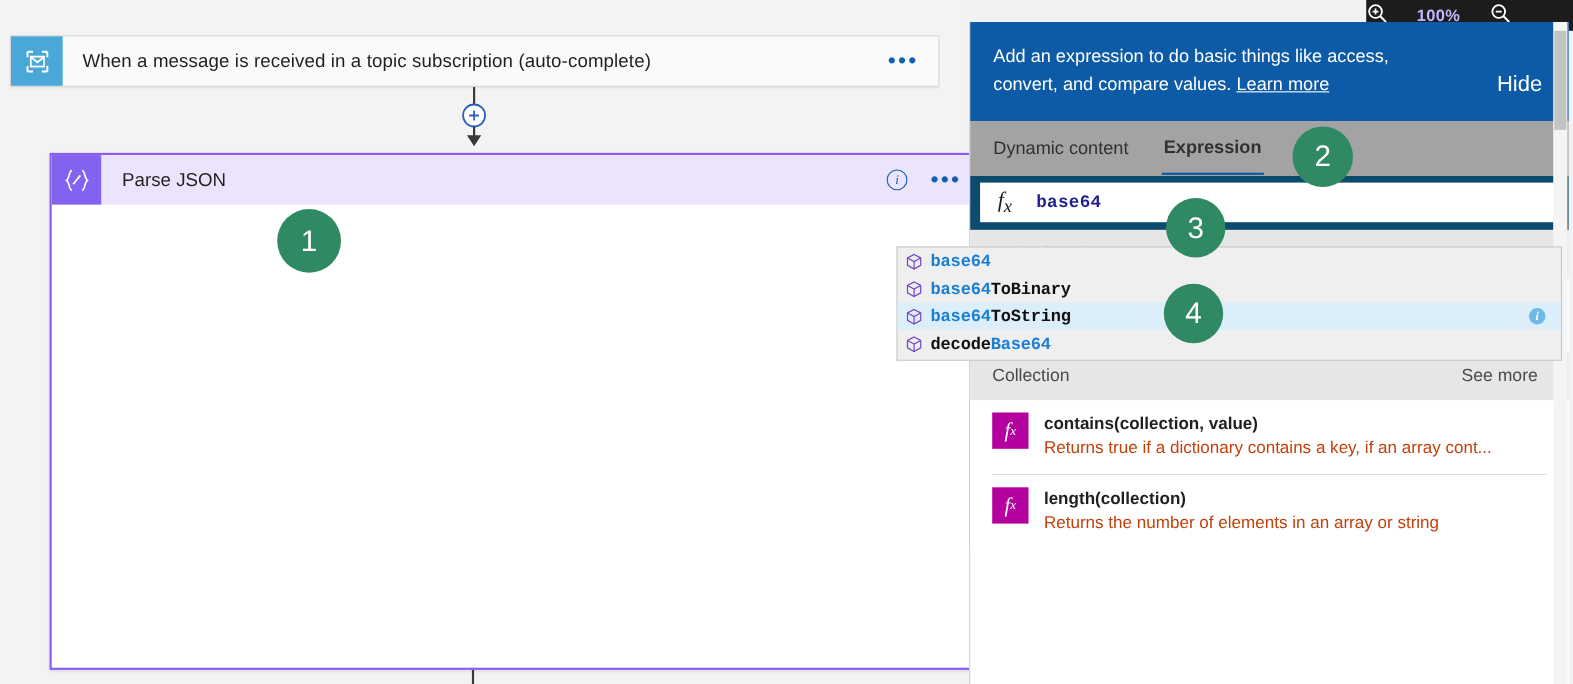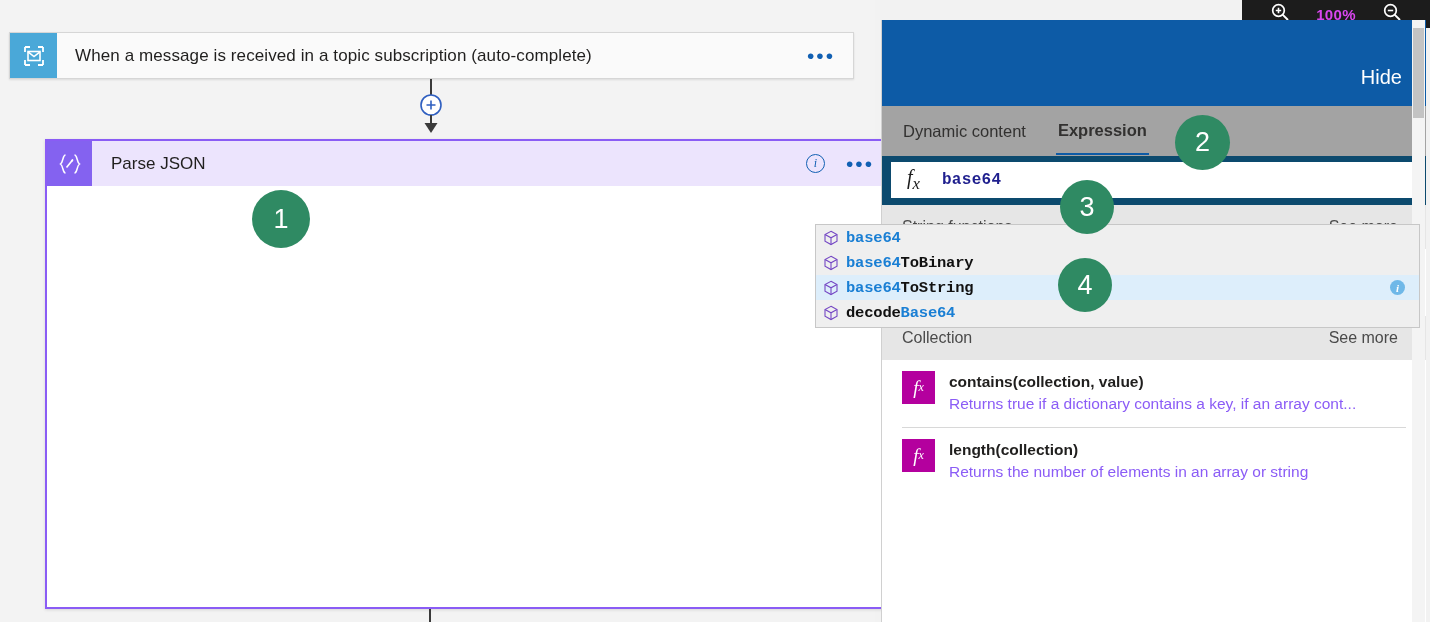--- a/index.html
+++ b/index.html
@@ -98,22 +98,22 @@
     position: absolute; left: 28px; top: 424px; font-size: 14.5px; color: #1160b3;
     cursor: pointer;
   }
   #bottom-connector {
     position: absolute; left: 429px; top: 609px; width: 2px; height: 13px; background:#3a3a3a;
   }
 
   
   #zoombar {
     position: absolute; left: 1242px; top: 0; width: 188px; height: 28px;
-    background: #1c1c1c; display: flex; align-items: center; justify-content: center;
-    gap: 26px; color: #d946ef;
+    background: #1c1c1c; display: flex; align-items: center; 
+    gap: 26px; color: #c4b5fd;
   }
   #zoombar .zlabel { font-size: 15px; font-weight: bold; letter-spacing: .3px; }
 
   #side-panel {
     position: absolute; left: 881px; top: 20px; width: 545px; height: 602px;
     background: #ffffff; border-left: 1px solid #d0d0d0;
   }
   #banner {
     background: #0d5ba6; color: #fff; padding: 18px 20px 20px 21px; position: relative;
     min-height: 86px;
@@ -183,21 +183,21 @@
   .fn-row {
     background: #fff; display: flex; align-items: flex-start; gap: 14px;
     padding: 11px 20px 12px 20px; min-height: 62px;
   }
   .fn-icon {
     width: 33px; height: 33px; background: #b4009e; flex: 0 0 33px;
     display: flex; align-items: center; justify-content: center;
     color: #fff; font-family: "Liberation Serif", serif; font-style: italic; font-size: 19px;
   }
   .fn-name { font-size: 15.5px; font-weight: bold; color: #201f1e; line-height: 22px; }
-  .fn-desc { font-size: 15.5px; color: #8b5cf6; line-height: 22px; }
+  .fn-desc { font-size: 15.5px; color: #c2410c; line-height: 22px; }
   .fn-sep { height: 1px; background: #d8d8d8; margin: 0 20px; }
 
   
   #panel-scroll {
     position: absolute; right: 1px; top: 0; width: 13px; height: 100%;
     background: #f4f4f4;
   }
   #panel-thumb {
     position: absolute; left: 1px; top: 8px; width: 11px; height: 90px; background: #c3c3c3;
   }
@@ -279,20 +279,24 @@
         <circle cx="8.5" cy="8.5" r="5.8" stroke="#ffffff" stroke-width="1.7" fill="none"></circle>
         <line x1="12.6" y1="12.6" x2="18" y2="18" stroke="#ffffff" stroke-width="1.9"></line>
         <path d="M5.8 8.5 h5.4" stroke="#ffffff" stroke-width="1.6"></path>
       </svg>
     </span>
   </div>
 
   <div id="side-panel">
 
     <div id="banner">
+      <div id="banner-text">
+        <span>Add an expression to do basic things like access, convert, and compare values.</span>
+        <a href="#">Learn more</a>
+      </div>
       <div id="hide-btn">Hide</div>
     </div>
 
     <div id="tabs">
       <div class="tab">Dynamic content</div>
       <div class="tab active">Expression</div>
     </div>
 
     <div id="expr-strip">
       <div id="expr-input">

